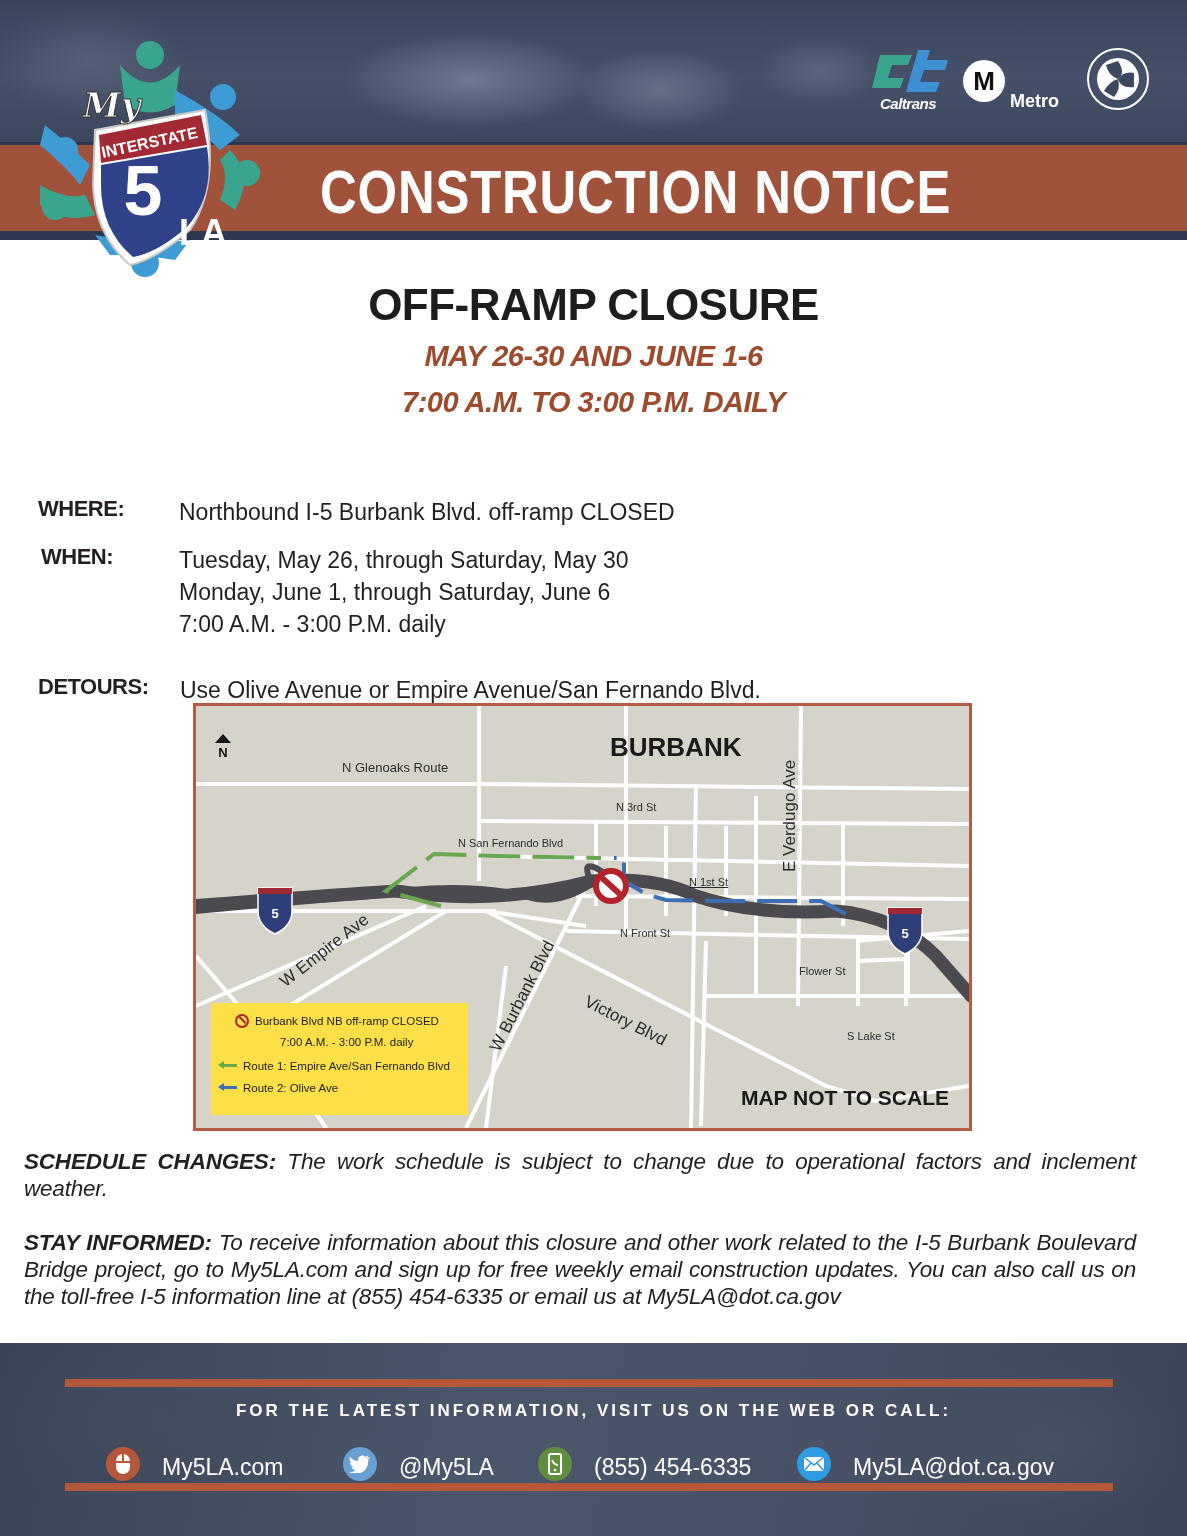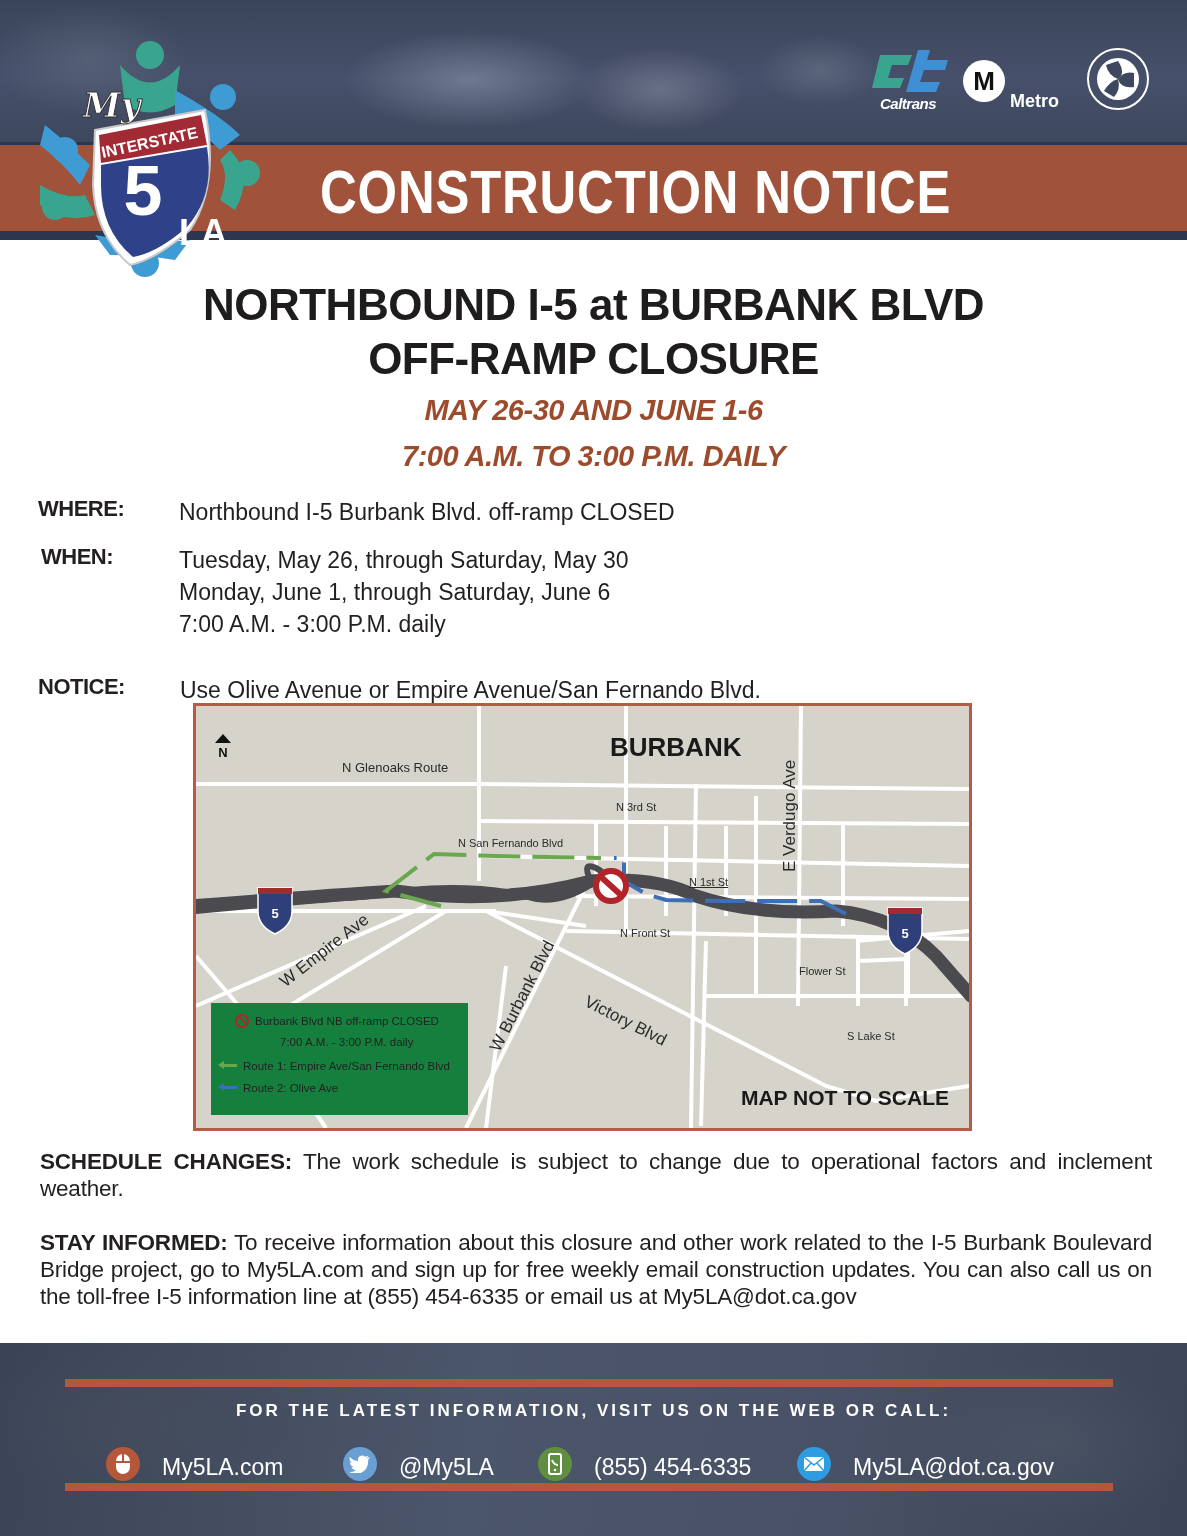--- a/index.html
+++ b/index.html
@@ -58,31 +58,31 @@
   .map { position: absolute; left: 193px; top: 703px; width: 779px; height: 428px; background: #d6d3cb; border: 3px solid #b65c45; overflow: hidden; }
   .map svg { position: absolute; left: 0; top: 0; }
   .map-label { position: absolute; font-size: 13px; color: #2b2b2b; white-space: nowrap; }
   .map-label.city { font-weight: 700; font-size: 26px; color: #1a1a1a; }
   .map-label.big { font-size: 17px; }
   .map-label.small { font-size: 11px; }
   .map-notscale { position: absolute; right: 20px; bottom: 18px; font-weight: 700; font-size: 21px; color: #1a1a1a; }
   .north-arrow { position: absolute; left: 16px; top: 28px; text-align: center; width: 22px; }
   .north-tri { width: 0; height: 0; border-left: 8px solid transparent; border-right: 8px solid transparent; border-bottom: 9px solid #111; margin: 0 auto 2px; }
   .north-letter { font-weight: 700; font-size: 13px; color: #111; }
-  .legend { position: absolute; left: 15px; top: 297px; width: 257px; height: 112px; background: #15803d; font-size: 11.5px; color: #222; }
+  .legend { position: absolute; left: 15px; top: 297px; width: 257px; height: 112px; background: #fde047; font-size: 11.5px; color: #222; }
   .legend-row { position: absolute; white-space: nowrap; }
   .legend-closed-icon { display: inline-block; width: 14px; height: 14px; border: 2px solid #b3232a; border-radius: 50%; position: relative; vertical-align: -3px; margin-right: 6px; }
   .legend-closed-icon::after { content: ""; position: absolute; left: 1px; top: 3px; width: 9px; height: 2px; background: #b3232a; transform: rotate(45deg); }
   .legend-arrow { display: inline-block; width: 16px; height: 3px; position: relative; vertical-align: 3px; margin-right: 6px; }
   .legend-arrow::before { content: ""; position: absolute; left: -3px; top: -3px; border-right: 6px solid; border-right-color: inherit; border-top: 4px solid transparent; border-bottom: 4px solid transparent; }
   .legend-arrow.green { background: #6aa84f; border-right-color: #6aa84f; }
   .legend-arrow.blue { background: #3d6fb6; border-right-color: #3d6fb6; }
 
   
-  .paragraph { position: absolute; left: 40px; width: 1112px; font-size: 22.5px; line-height: 27px; text-align: justify; color: #231f20; letter-spacing: -0.2px; }
+  .paragraph { position: absolute; left: 24px; width: 1112px; font-size: 22.5px; line-height: 27px; text-align: justify; color: #231f20; letter-spacing: -0.2px; font-style: italic; }
   .paragraph b { font-weight: 700; }
   .para-schedule { top: 1148px; }
   .para-informed { top: 1229px; }
 
   
   .footer { position: absolute; left: 0; top: 1343px; width: 1187px; height: 193px;
     background:
       radial-gradient(ellipse 250px 120px at 150px 80px, rgba(70,78,92,0.6), transparent 70%),
       radial-gradient(ellipse 200px 120px at 1050px 100px, rgba(80,90,105,0.5), transparent 70%),
       linear-gradient(100deg, #3b4457 0%, #4c566a 40%, #485165 70%, #3c4457 100%);
@@ -145,41 +145,40 @@
       <circle cx="32" cy="32" r="30" fill="none" stroke="#fff" stroke-width="2"></circle>
       <circle cx="32" cy="32" r="21" fill="#fff"></circle>
       <path d="M32 14 Q40 26 32 32 Q22 28 20 18 Z" fill="#3d475d"></path>
       <path d="M48 40 Q35 42 32 32 Q38 24 48 26 Z" fill="#3d475d"></path>
       <path d="M18 44 Q24 34 32 32 Q35 42 28 50 Z" fill="#3d475d"></path>
     </svg>
   </div>
 </div>
 
 <div class="title-block">
-  <div class="title-line1">NORTHBOUND I-5 at BURBANK BLVD</div>
   <div class="title-line2">OFF-RAMP CLOSURE</div>
   <div class="title-date">MAY 26-30 AND JUNE 1-6</div>
   <div class="title-time">7:00 A.M. TO 3:00 P.M. DAILY</div>
 </div>
 
 <div class="details">
   <div class="detail-row">
     <span class="detail-label">WHERE:</span>
     <span class="detail-value">Northbound I-5 Burbank Blvd. off-ramp CLOSED</span>
   </div>
   <div class="detail-row when-row">
     <span class="detail-label">WHEN:</span>
     <div class="detail-value">
       <div>Tuesday, May 26, through Saturday, May 30</div>
       <div>Monday, June 1, through Saturday, June 6</div>
       <div>7:00 A.M. - 3:00 P.M. daily</div>
     </div>
   </div>
   <div class="detail-row detours-row">
-    <span class="detail-label">NOTICE:</span>
+    <span class="detail-label">DETOURS:</span>
     <span class="detail-value">Use Olive Avenue or Empire Avenue/San Fernando Blvd.</span>
   </div>
 </div>
 
 <div class="map">
   <svg width="773" height="422" viewBox="0 0 773 422">
     <g stroke="#ffffff" stroke-width="4" fill="none">
 
       <path d="M0 78 L283 78 L773 83"></path>
       <path d="M283 0 L283 175"></path>

